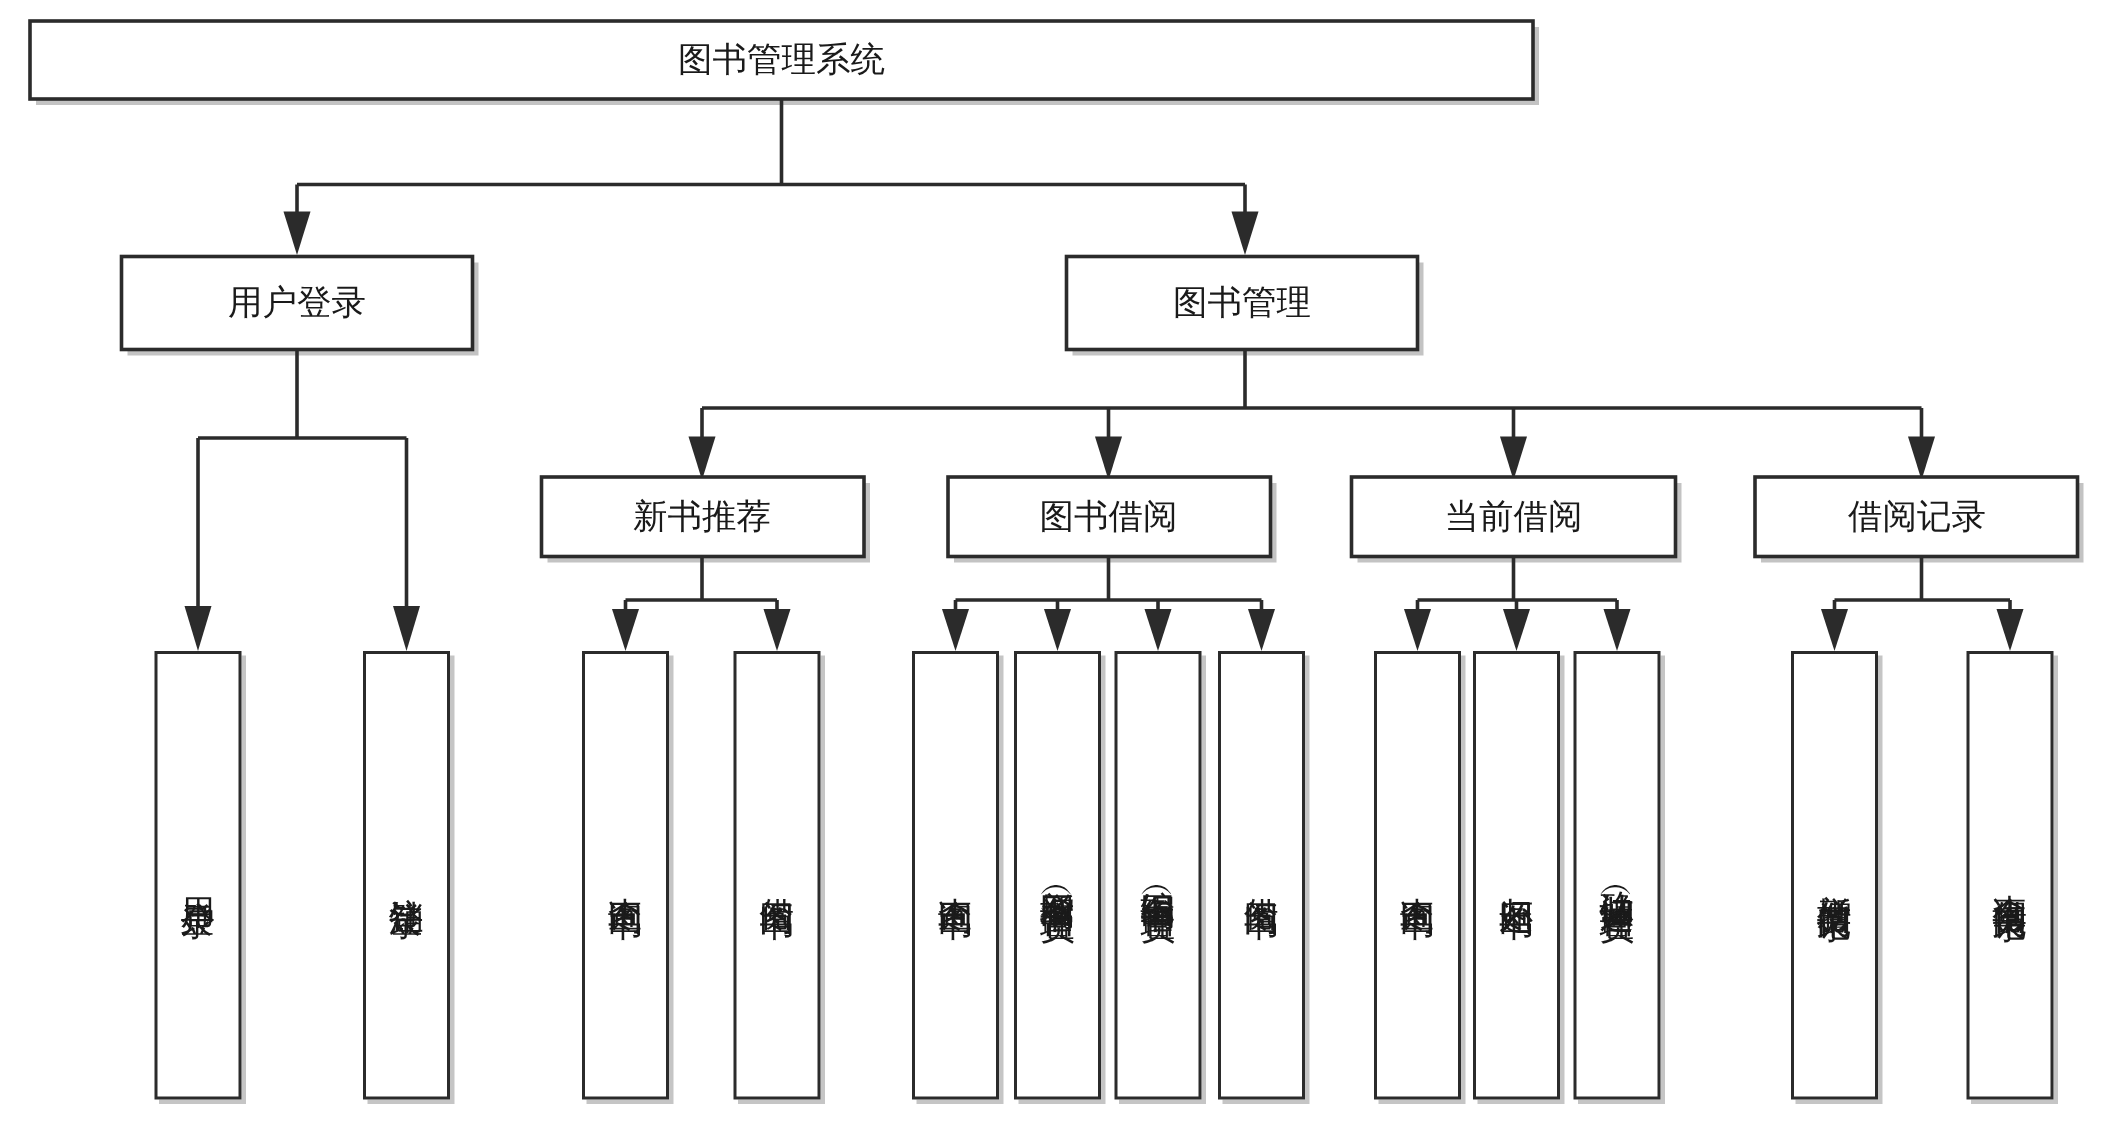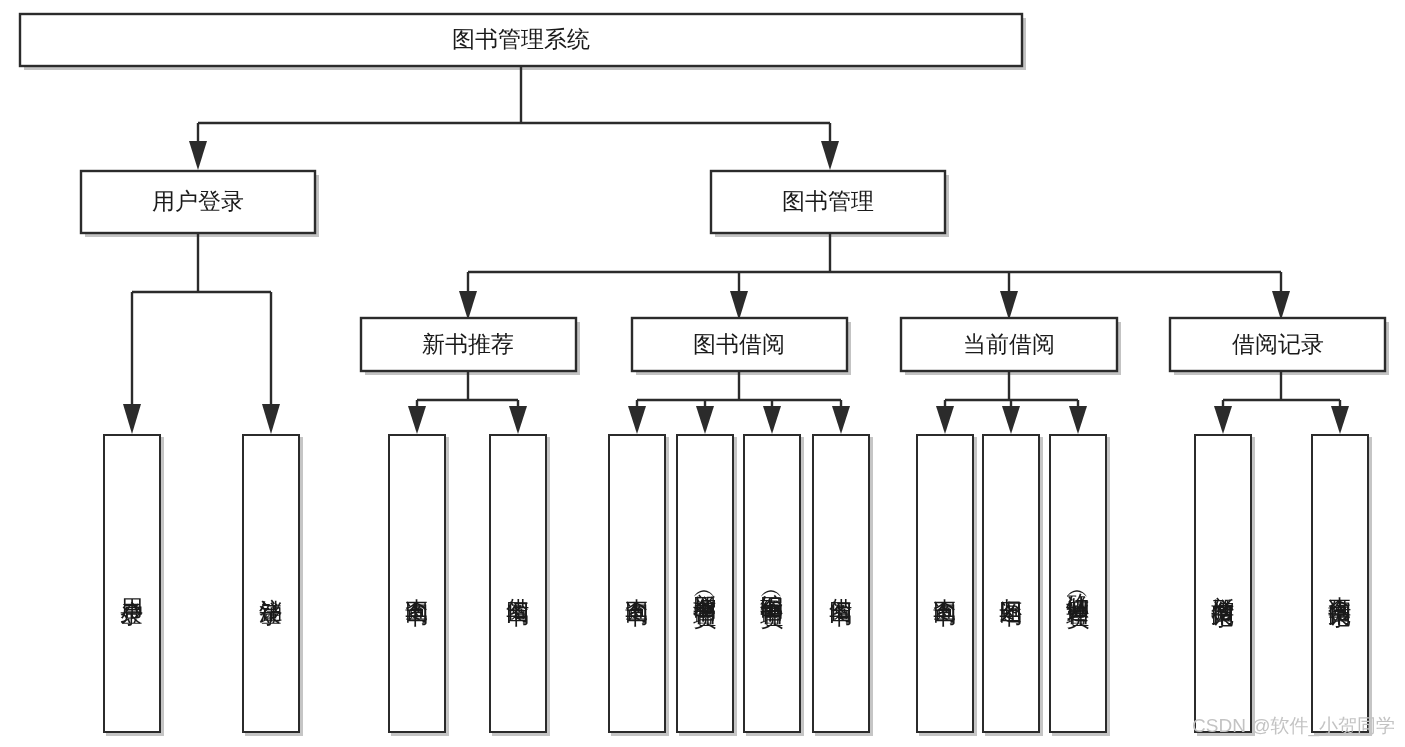--- a/index.html
+++ b/index.html
@@ -241,15 +241,14 @@
 
   <div class="vleaf" style="left:1049px; top:434px; width:58px; height:299px;"></div>
   <div class="node-label-v" style="left:1049px; top:434px; width:58px; height:299px;">确认归还（管理员）</div>
 
   <div class="vleaf" style="left:1194px; top:434px; width:58px; height:299px;"></div>
   <div class="node-label-v" style="left:1194px; top:434px; width:58px; height:299px;">新增借阅记录</div>
 
   <div class="vleaf" style="left:1311px; top:434px; width:58px; height:299px;"></div>
   <div class="node-label-v" style="left:1311px; top:434px; width:58px; height:299px;">查询借阅记录</div>
 
-  <div class="watermark">CSDN @软件_小贺同学</div>
 
 </div>
 
 </body></html>

